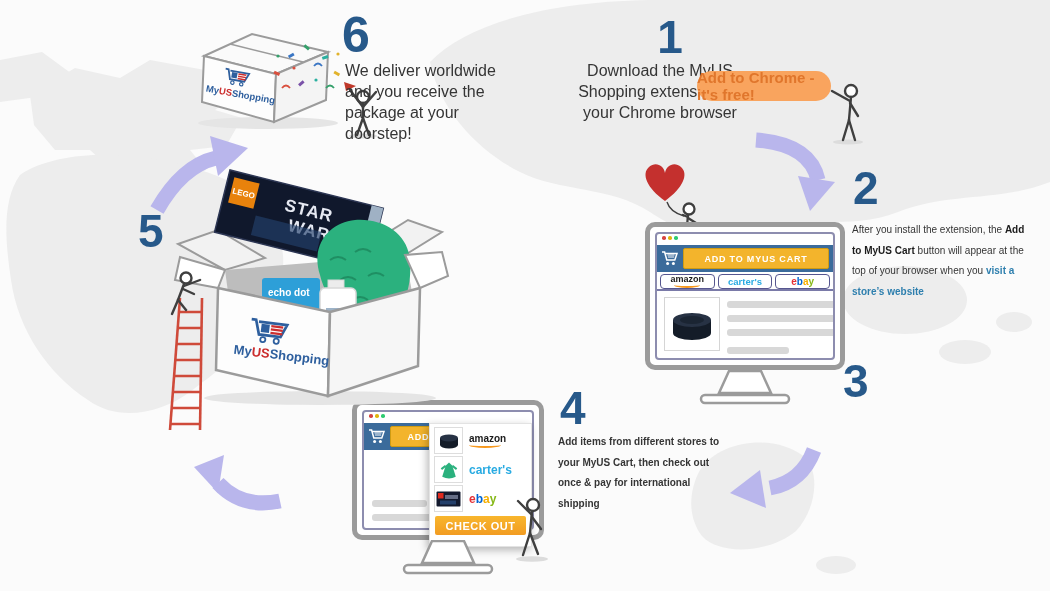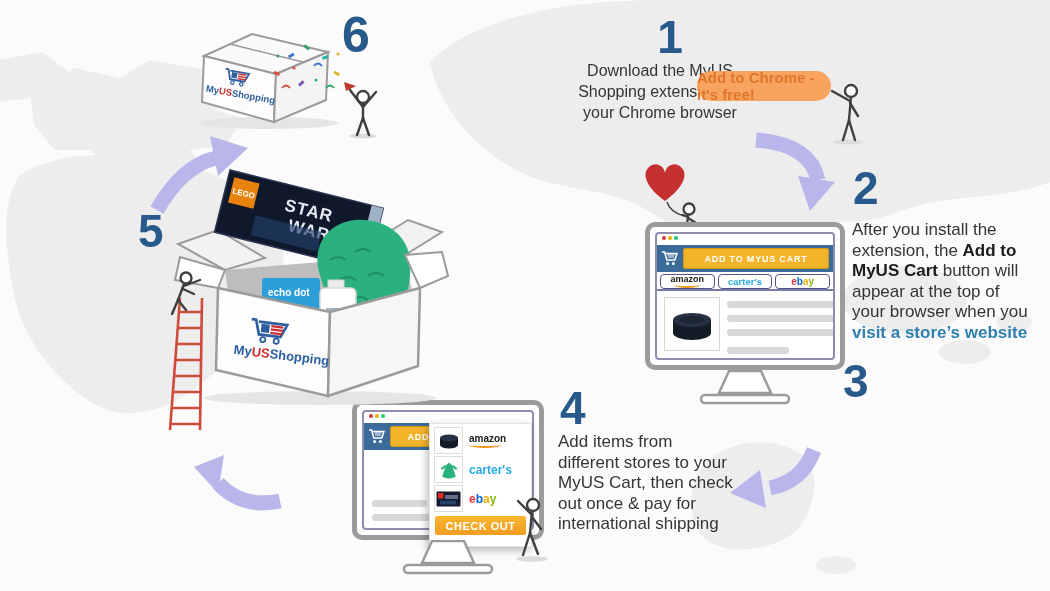--- a/index.html
+++ b/index.html
@@ -4,21 +4,21 @@
 <style>
   html,body{margin:0;padding:0;}
   #stage{position:relative;width:1050px;height:591px;background:#fbfbfb;overflow:hidden;
          font-family:"Liberation Sans",sans-serif;color:#333;}
   #stage svg{display:block;}
   .abs{position:absolute;}
   .z1{z-index:1}.z2{z-index:2}.z3{z-index:3}.z5{z-index:5}
 
   
   .step-num{position:absolute;font-size:46px;font-weight:700;color:#27598a;line-height:1;z-index:3;}
-  .step-text{position:absolute;font-size:17px;line-height:20.5px;color:#353535;z-index:3;}
+  .step-text{position:absolute;font-size:10px;line-height:20.5px;color:#353535;z-index:3;}
   .bold-seg{font-weight:700;color:#1c1c1c;}
   .link-seg{font-weight:700;color:#2e7fae;}
 
   
   .chrome-btn{position:absolute;left:697px;top:71px;width:134px;height:30px;border-radius:16px;
     background:#f9a45e;display:flex;align-items:center;justify-content:center;
     font-size:15px;font-weight:700;color:#e0762c;z-index:3;}
 
   
   .monitor{position:absolute;border:5px solid #9b9b9b;border-radius:10px;background:#fff;
@@ -252,21 +252,21 @@
       <circle cx="25" cy="20" r="6" fill="#fff"></circle>
       <path d="M24,26 L22,48"></path>
       <path d="M24,30 L10,16"></path>
       <path d="M24,32 L33,44"></path>
       <path d="M22,48 L15,70"></path>
       <path d="M22,48 L30,69"></path>
     </g>
   </svg>
 
   <div class="step-num" style="left:560px;top:385px;">4</div>
-  <div class="step-text" style="left:558px;top:432px;width:176px;">Add items from different stores to your MyUS Cart, then check out once &amp; pay for international shipping</div>
+  <div class="step-text" style="left:558px;top:432px;width:176px;font-weight:bold;">Add items from different stores to your MyUS Cart, then check out once &amp; pay for international shipping</div>
 
   <svg class="abs z2" style="left:170px;top:160px;" width="280" height="248" viewBox="0 0 280 248">
     <ellipse cx="150" cy="238" rx="116" ry="7" fill="#e5e5e5"></ellipse>
 
     <polygon points="55,110 8,84 48,70 95,98" fill="#f2f2f2" stroke="#9b9b9b" stroke-width="2"></polygon>
     <polygon points="235,95 272,72 238,60 198,85" fill="#f2f2f2" stroke="#9b9b9b" stroke-width="2"></polygon>
 
     <polygon points="55,110 235,95 242,132 60,147" fill="#bdbdbd"></polygon>
 
     <g transform="translate(60,10) rotate(14)">
@@ -377,14 +377,15 @@
     <g stroke="#3f3f3f" stroke-width="2.4" fill="none" stroke-linecap="round">
       <circle cx="21" cy="17" r="6" fill="#fff"></circle>
       <path d="M21,23 L21,38"></path>
       <path d="M21,27 L8,10"></path>
       <path d="M21,27 L34,12"></path>
       <path d="M21,38 L15,55"></path>
       <path d="M21,38 L27,55"></path>
     </g>
   </svg>
   <div class="step-num" style="left:342px;top:10px;font-size:50px;">6</div>
+  <div class="step-text" style="left:345px;top:60px;width:176px;font-size:16px;line-height:21px;">We deliver worldwide and you receive the package at your doorstep!</div>
 
 </div>
 
 </body></html>

